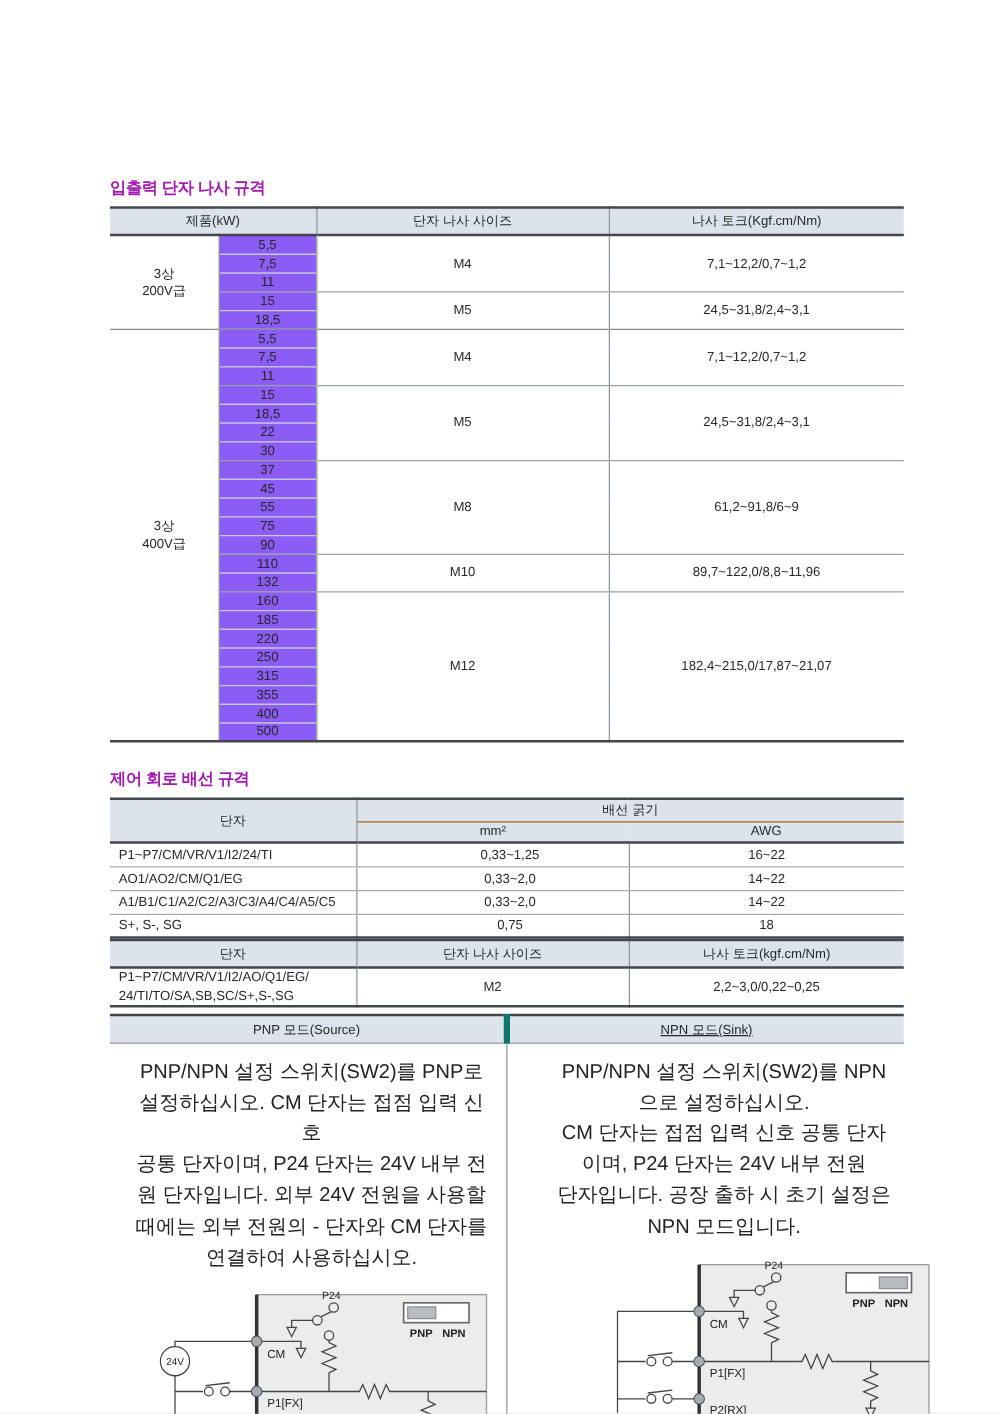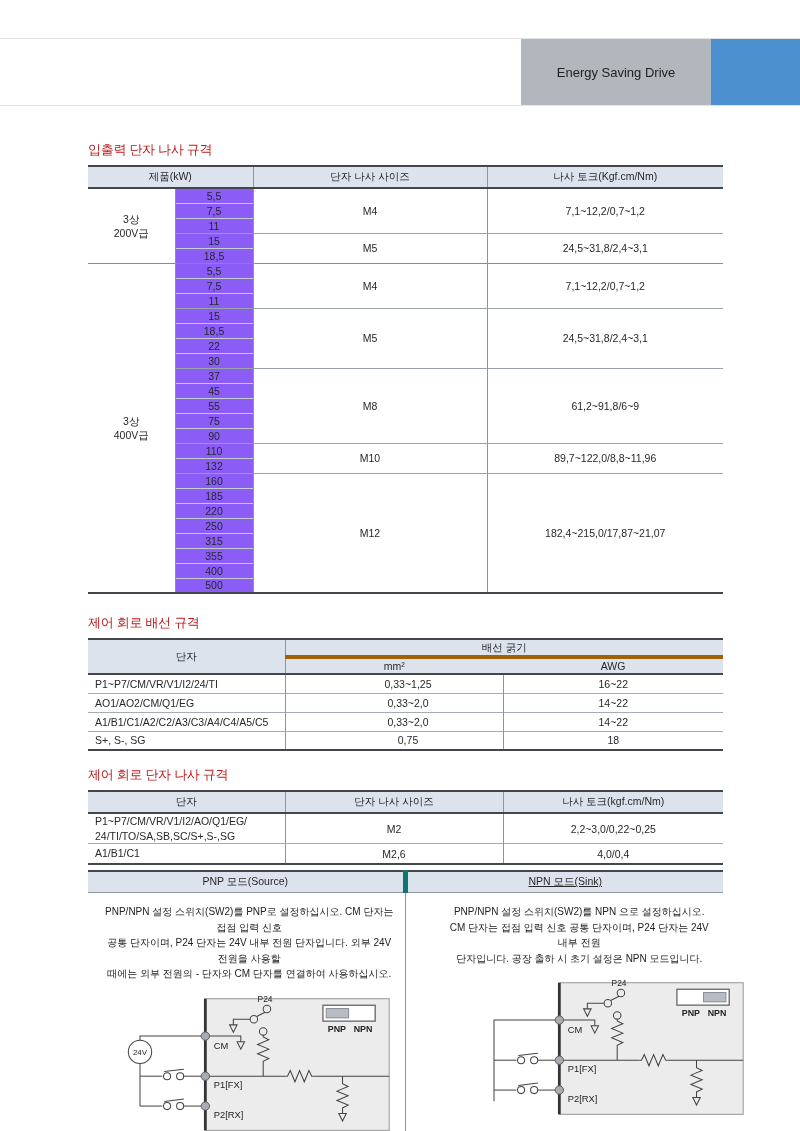--- a/index.html
+++ b/index.html
@@ -10,21 +10,21 @@
   
   .band { position:absolute; top:38px; left:0; width:800px; height:68px;
           border-top:1px solid #e3e3e3; border-bottom:1px solid #e3e3e3; }
   .band-gray { position:absolute; top:0; left:521px; width:190px; height:100%;
                background:#b1b7bc; display:flex; align-items:center; justify-content:center;
                font-size:13px; color:#222; }
   .band-blue { position:absolute; top:0; left:711px; width:89px; height:100%; background:#4b8fce; }
 
   .content { position:absolute; left:88px; top:106px; width:635px; }
 
-  .sec-title { color:#b91c1c; font-weight:normal; font-size:13px; letter-spacing:-0.3px; }
+  .sec-title { color:#a21caf; font-weight:bold; font-size:13px; letter-spacing:-0.3px; }
   .st1 { margin-top:35px; margin-bottom:6px; }
   .st2 { margin-top:20px; margin-bottom:6px; }
   .st3 { margin-top:15px; margin-bottom:6px; }
 
   table { border-collapse:collapse; width:635px; table-layout:fixed; font-size:10.5px; }
   th { font-weight:normal; }
   .tbl { border-top:2px solid #43474d; border-bottom:2px solid #43474d; }
   .tbl th { background:#dde3ed; height:22px; text-align:center; border-bottom:2px solid #43474d; }
   .tbl td { height:15px; text-align:center; vertical-align:middle; }
 
@@ -33,61 +33,55 @@
   .t1 .c-grp { line-height:1.35; }
   .t1 .c-kw { background:#8b5cf6; border-left:1px solid #8f959d; border-right:1px solid #8f959d;
               border-top:1px solid #c6ccd4; }
   .t1 .c-size { border-right:1px solid #8f959d; border-top:1px solid #9aa1a9; }
   .t1 .c-tq  { border-top:1px solid #9aa1a9; }
   .t1 tr.ms .c-kw { border-top-color:#9aa1a9; }
   .t1 tr.gs td { border-top:1px solid #878d95; }
 
   
   .t2 th.c1, .t2 td.c1 { border-right:1px solid #8f959d; }
-  .t2 th.span2 { border-bottom:4px solid #a16207; height:18px; }
+  .t2 th.span2 { border-bottom:1px solid #a16207; height:18px; }
   .t2 tr.h2 th { height:17px; border-bottom:2px solid #43474d; }
   .t2 th.c1 { border-bottom:2px solid #43474d; }
   .t2 td { height:19px; border-top:1px solid #a6acb4; }
   .t2 td.c1 { text-align:left; padding-left:7px; }
   .t2 td.mm { border-right:1px solid #8f959d;padding-left:28px; }
 
   .t3 th.v { border-left:1px solid #8f959d; }
   .t3 td { border-top:1px solid #a6acb4; }
   .t3 td.c1 { text-align:left; padding-left:7px; border-right:1px solid #8f959d; line-height:1.4;margin-top:36px; }
   .t3 td.c2 { border-right:1px solid #8f959d; }
   .t3 tr.r1 td { height:30px; }
   .t3 tr.r2 td { height:20px; }
 
   
   .mt { margin-top:5px; }
   .mt th { background:#dde3ed; height:22px; text-align:center; border-bottom:1px solid #8f959d;margin-left:28px; }
   .mt th.npn-h { border-left:5px solid #0f766e;text-decoration:underline; }
   .mt td { vertical-align:top; padding:11px 10px 8px 10px; }
   .mt td.pnp-cell { border-right:1px solid #8f959d; }
-  .mode-text { font-size:10px; line-height:1.55; color:#222; }
+  .mode-text { font-size:16px; line-height:1.55; color:#222; }
   .pnp-cell .mode-text { padding-left:6px; }
   .npn-cell .mode-text { padding-left:30px; }
   .pre { white-space:pre-line; }
   .diag { display:block; margin-top:8px; }
   .pnp-cell .diag { margin-left:14px; }
   .npn-cell .diag { margin-left:50px; }
 
   svg text { font-family:"Liberation Sans","DejaVu Sans",sans-serif; }
 </style>
 </head>
 <body>
 
 <div class="page">
 
-  <div class="band">
-    <div class="band-gray">
-      <span>Energy Saving Drive</span>
-    </div>
-    <div class="band-blue"></div>
-  </div>
 
   <div class="content">
 
     <div class="sec-title st1">입출력 단자 나사 규격</div>
 
     <table class="tbl t1">
       <colgroup>
           <col style="width:87px">
           <col style="width:78px">
           <col style="width:234px">
@@ -239,46 +233,40 @@
           <td>14~22</td>
         </tr>
         <tr>
           <td class="c1">S+, S-, SG</td>
           <td class="mm">0,75</td>
           <td>18</td>
         </tr>
       </tbody>
     </table>
 
-    <div class="sec-title st3">제어 회로 단자 나사 규격</div>
 
     <table class="tbl t3">
       <colgroup>
           <col style="width:197px">
           <col style="width:218px">
           <col style="width:220px">
         </colgroup>
       <thead>
         <tr>
           <th>단자</th>
           <th class="v">단자 나사 사이즈</th>
           <th class="v">나사 토크(kgf.cm/Nm)</th>
         </tr>
       </thead>
       <tbody>
         <tr class="r1">
           <td class="c1 pre">P1~P7/CM/VR/V1/I2/AO/Q1/EG/
 24/TI/TO/SA,SB,SC/S+,S-,SG</td>
           <td class="c2">M2</td>
           <td>2,2~3,0/0,22~0,25</td>
-        </tr>
-        <tr class="r2">
-          <td class="c1">A1/B1/C1</td>
-          <td class="c2">M2,6</td>
-          <td>4,0/0,4</td>
         </tr>
       </tbody>
     </table>
 
     <table class="tbl mt">
       <colgroup>
           <col style="width:317px">
           <col style="width:318px">
         </colgroup>
       <thead>

